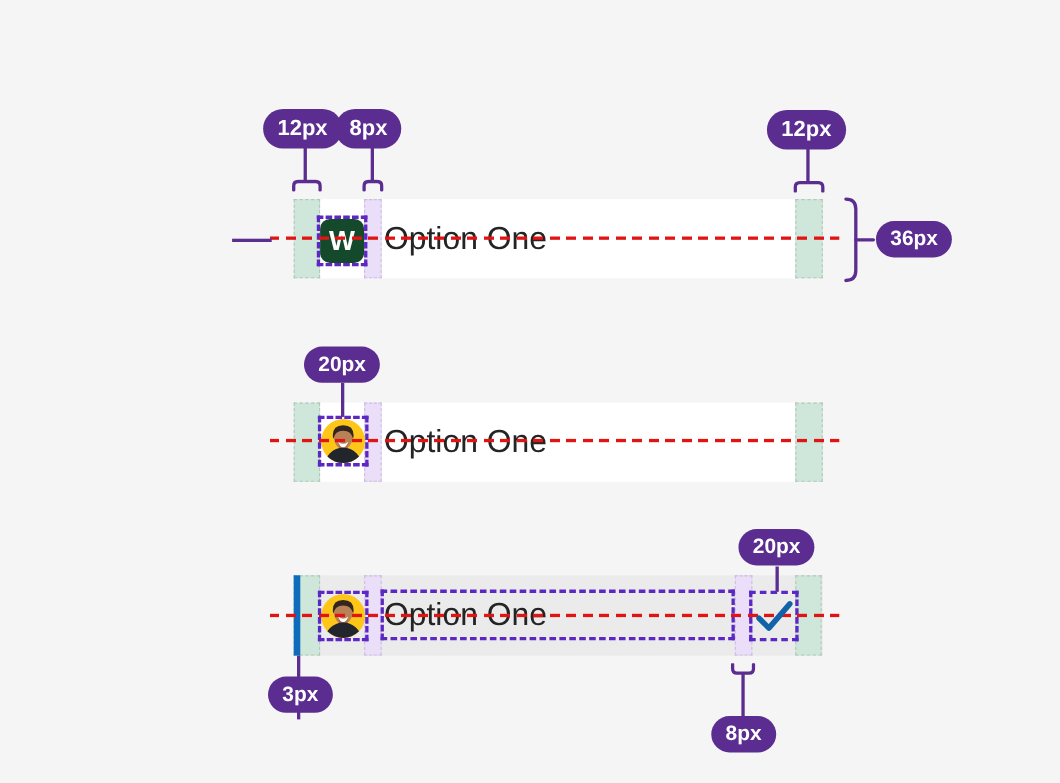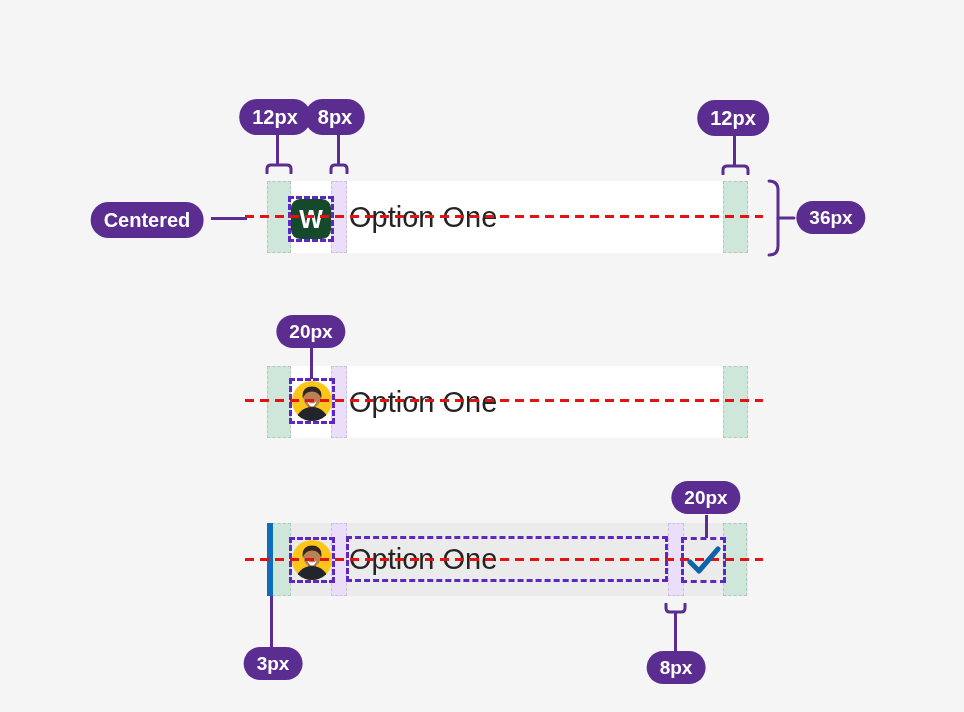--- a/index.html
+++ b/index.html
@@ -138,20 +138,19 @@
     <path d="M2 1 V5 Q2 9 6 9 H17 Q21 9 21 5 V1"></path>
   </svg>
   <svg class="bracket" style="left:766px; top:179px;" width="30" height="78">
     <path d="M3 2 Q12 2 12 11 V67 Q12 76 3 76"></path>
     <path d="M12 39 H28"></path>
   </svg>
 
   <div class="pill" style="left:275px; top:99px;">12px</div>
   <div class="pill" style="left:335px; top:99px;">8px</div>
   <div class="pill" style="left:733px; top:100px;">12px</div>
-  <div class="pill" style="left:147px; top:202px;">Centered</div>
   <div class="pill pill-sm" style="left:831px; top:201px;">36px</div>
   <div class="pill pill-sm" style="left:311px; top:315px;">20px</div>
   <div class="pill pill-sm" style="left:706px; top:481px;">20px</div>
-  <div class="pill pill-sm" style="left:273px; top:615px;margin-top:32px;">3px</div>
+  <div class="pill pill-sm" style="left:273px; top:615px;">3px</div>
   <div class="pill pill-sm" style="left:676px; top:651px;">8px</div>
 
 </div>
 
 </body></html>

